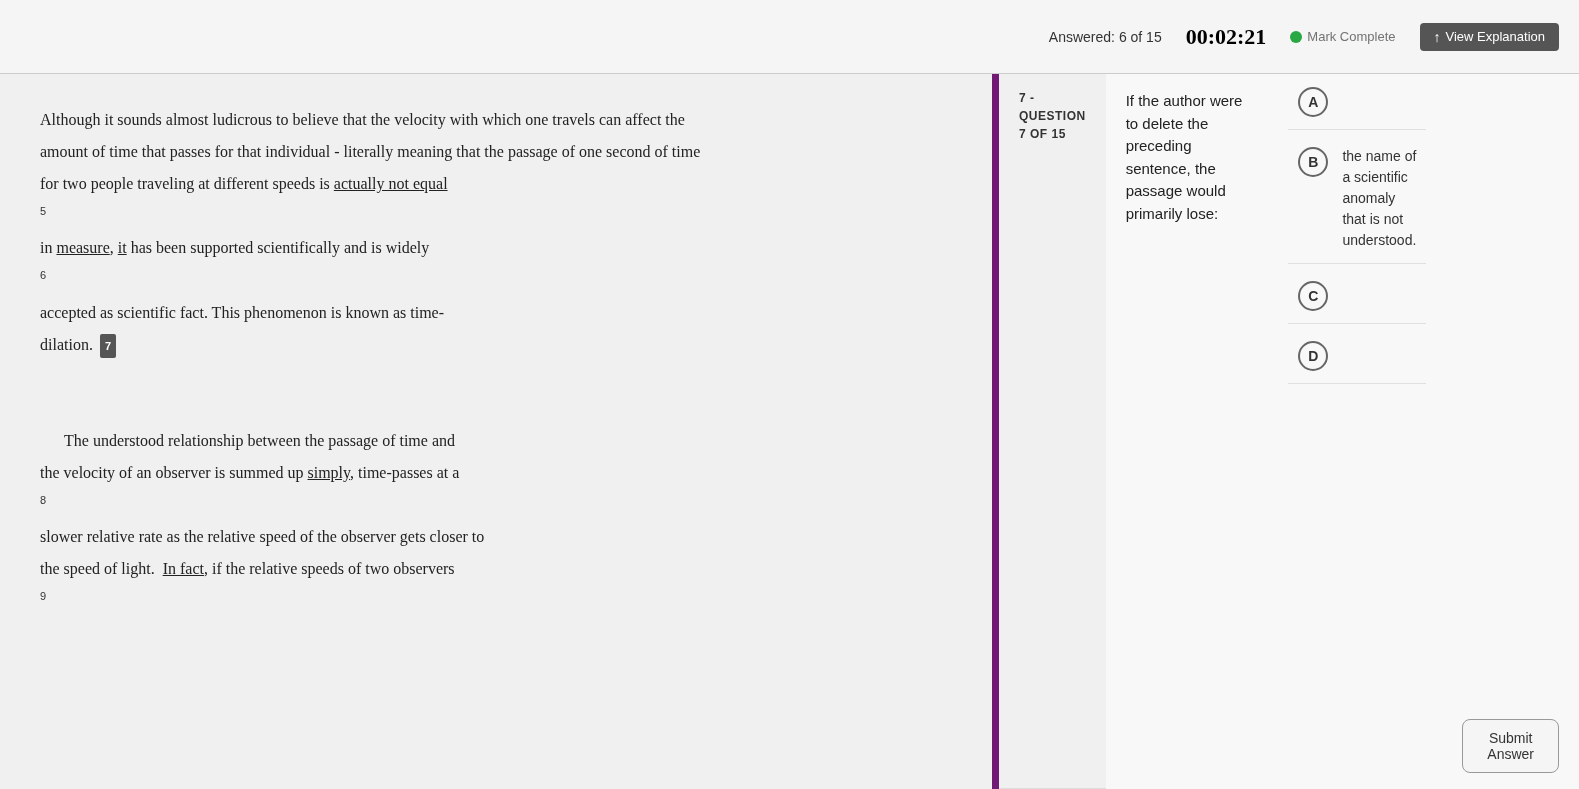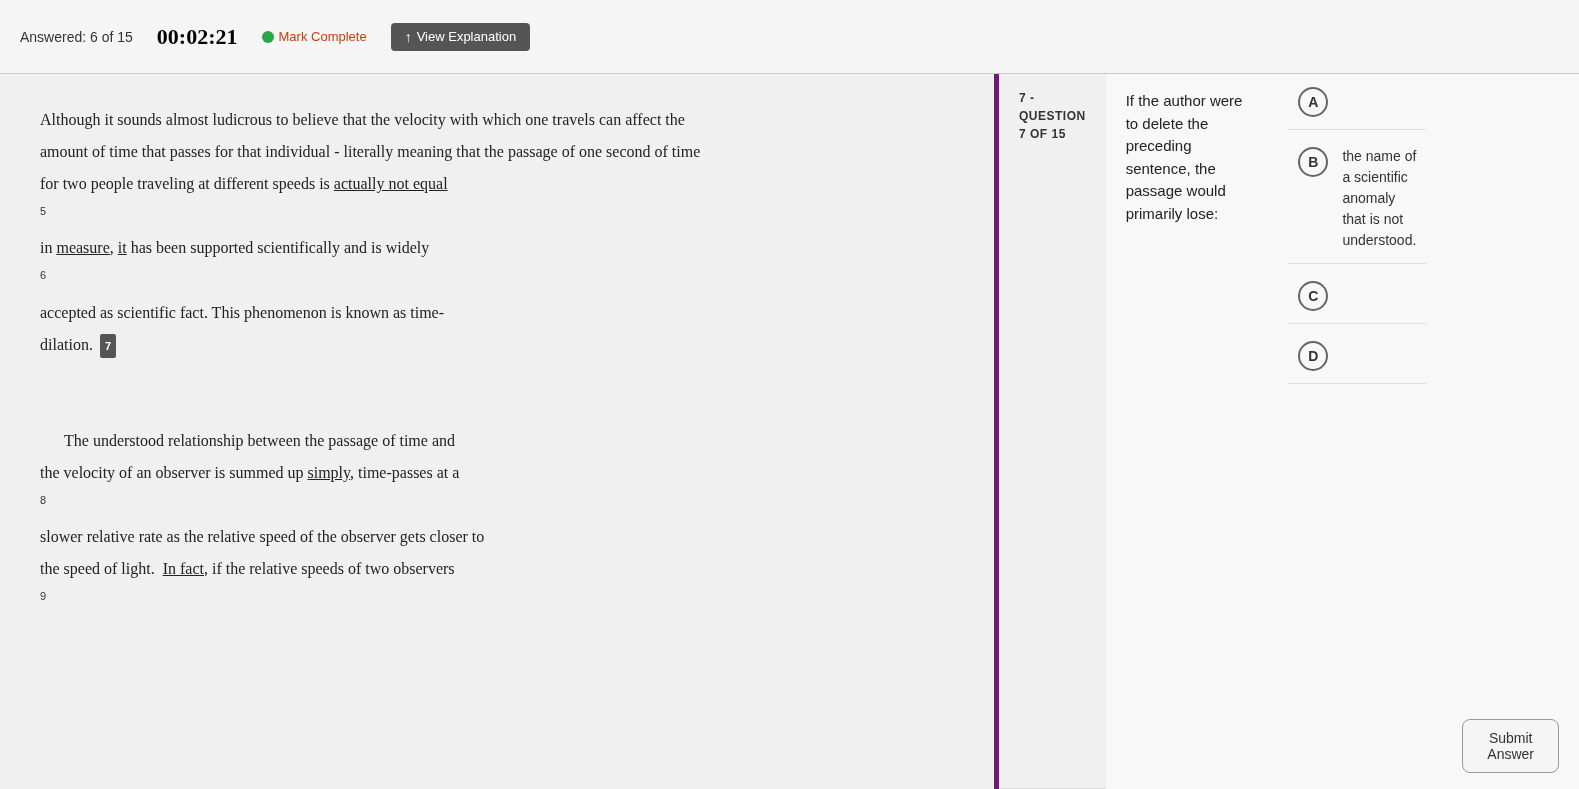--- a/index.html
+++ b/index.html
@@ -16,21 +16,21 @@
       overflow: hidden;
       display: flex;
       flex-direction: column;
     }
 
     .top-bar {
       background: #f5f5f5;
       border-bottom: 1px solid #ccc;
       display: flex;
       align-items: center;
-      justify-content: flex-start;
+      justify-content: flex-end;
       padding: 0 20px;
       height: 74px;
       gap: 24px;
       flex-shrink: 0;
     }
 
     .answered-label {
       font-family: Arial, sans-serif;
       font-size: 14px;
       color: #333;
@@ -39,21 +39,21 @@
     .timer {
       font-family: Liberation Serif, serif;
       font-size: 22px;
       font-weight: bold;
       color: #000;
     }
 
     .mark-complete-btn {
       font-family: Arial, sans-serif;
       font-size: 13px;
-      color: #c2410c;
+      color: #737373;
       display: flex;
       align-items: center;
       gap: 5px;
       cursor: pointer;
     }
 
     .mark-complete-dot {
       width: 12px;
       height: 12px;
       border-radius: 50%;
@@ -84,21 +84,21 @@
       display: flex;
       flex: 1;
       overflow: hidden;
     }
 
     .passage-panel {
       flex: 1;
       background: #f0f0f0;
       padding: 30px 40px;
       overflow-y: auto;
-      border-right: 5px solid #701a75;
+      border-right: 7px solid #701a75;
     }
 
     .passage-text {
       font-size: 16px;
       line-height: 2.0;
       color: #222;
       max-width: 680px;
     }
 
     .passage-text .underline {

